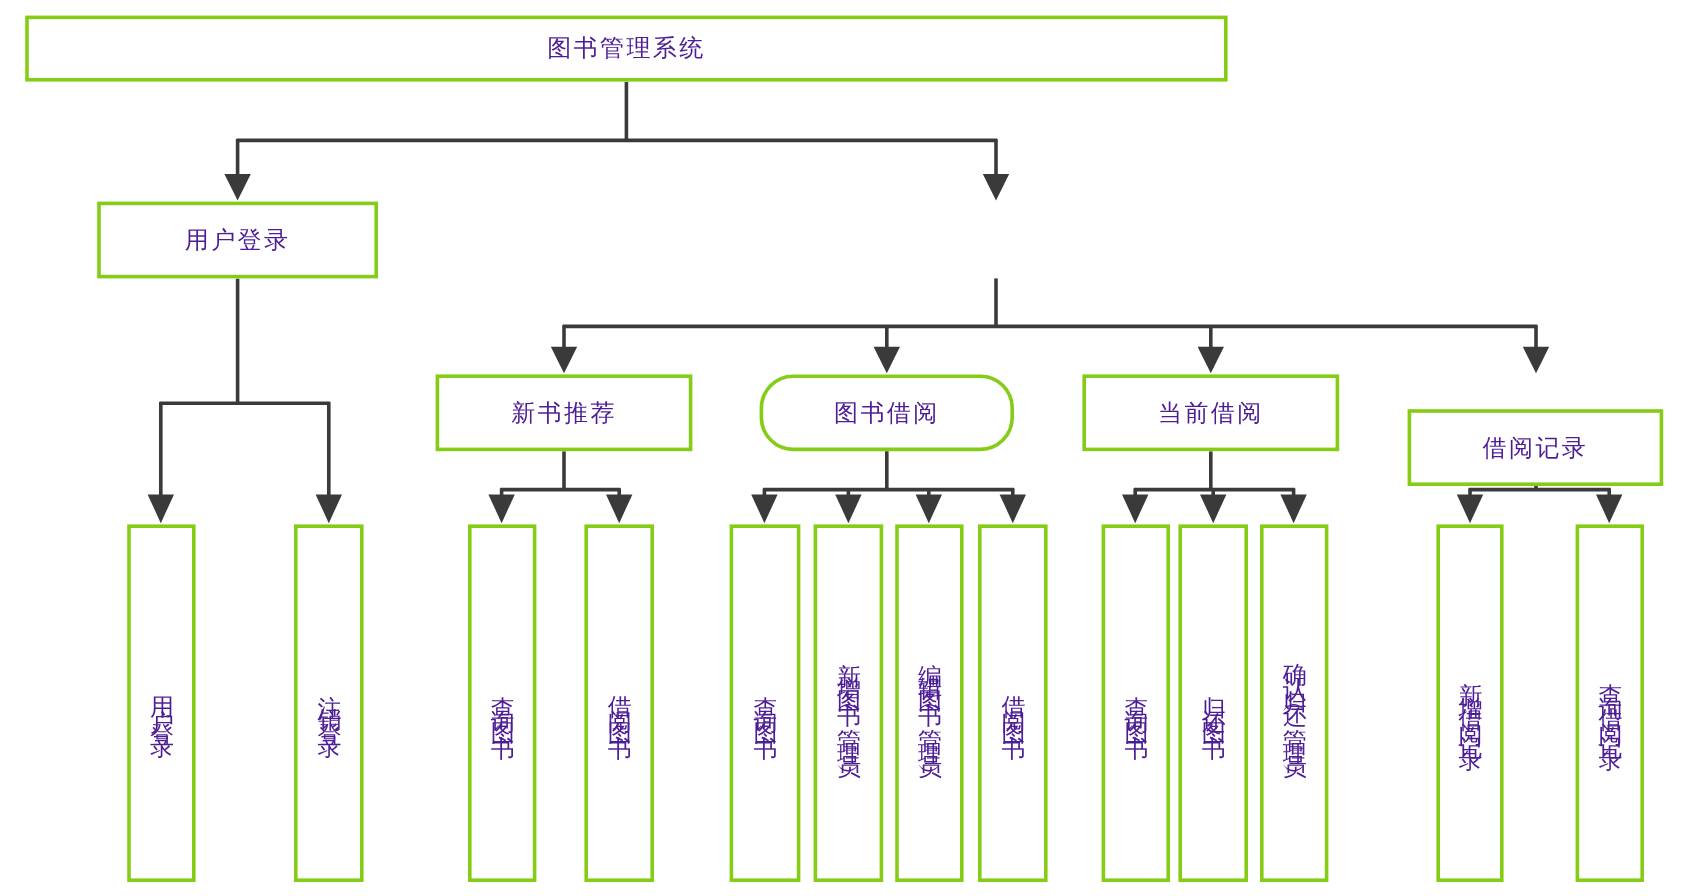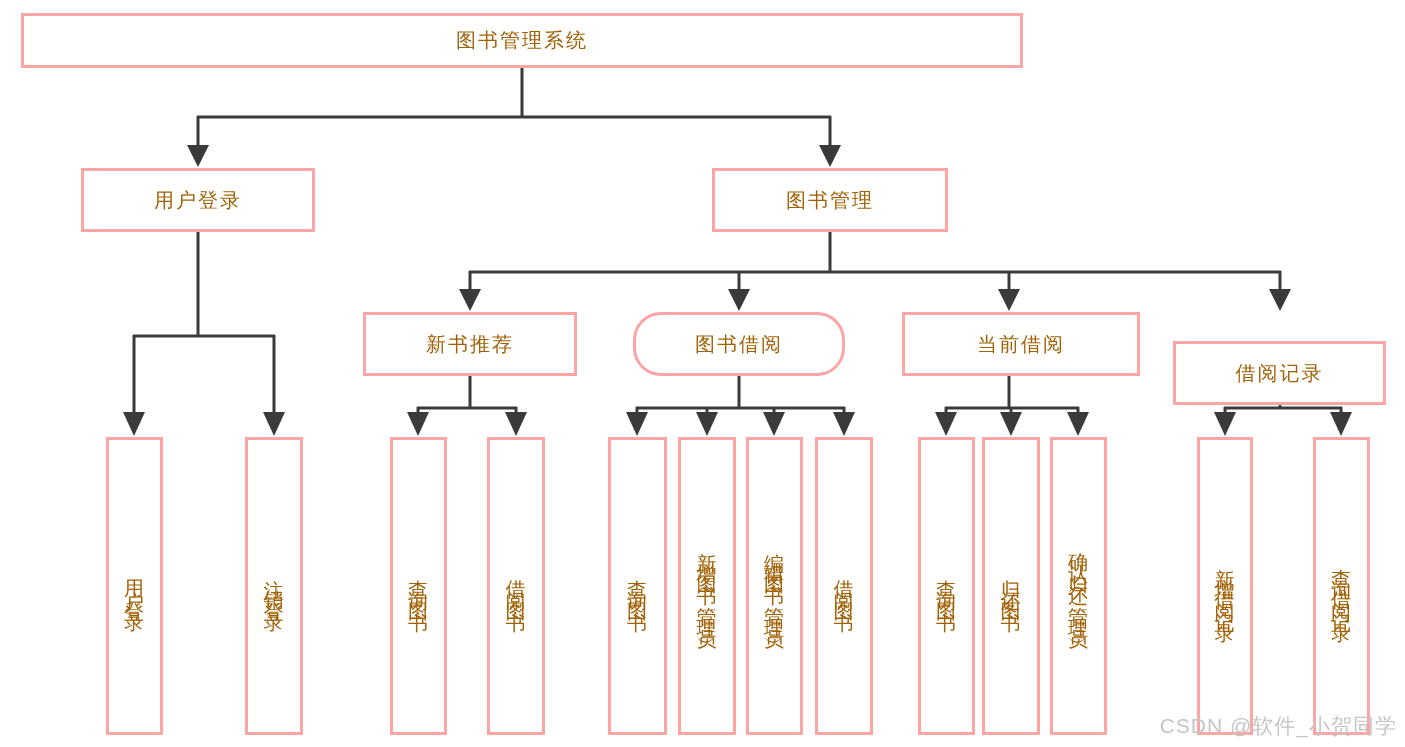--- a/index.html
+++ b/index.html
@@ -3,23 +3,23 @@
 <meta charset="utf-8">
 <style>
   * { margin:0; padding:0; box-sizing:border-box; }
   html,body { background:#ffffff; }
   #stage {
     position:relative; width:1405px; height:747px; background:#ffffff;
     font-family:"Liberation Sans","DejaVu Sans",sans-serif; overflow:hidden;
   }
   .connectors { position:absolute; left:0; top:0; width:1405px; height:747px; }
   .node {
-    position:absolute; background:#ffffff; border:3px solid #fca5a5;
+    position:absolute; background:#ffffff; border:3px solid #84cc16;
     display:flex; align-items:center; justify-content:center;
-    color:#a16207;
+    color:#4c1d95;
   }
   .hnode { font-size:20px; letter-spacing:2px; white-space:nowrap; }
   .vnode .vtext {
     writing-mode:vertical-rl; font-size:20px; letter-spacing:11px;
     line-height:1; white-space:nowrap;
   }
   .watermark {
     position:absolute; right:8px; top:712px; font-size:21px;
     color:#c5c5c5; letter-spacing:1px; white-space:nowrap;
   }
@@ -91,25 +91,24 @@
       <polygon points="1000,412 1022,412 1011,436"></polygon>
       <polygon points="1067,412 1089,412 1078,436"></polygon>
       <polygon points="1214,412 1236,412 1225,436"></polygon>
       <polygon points="1330,412 1352,412 1341,436"></polygon>
     </g>
   </svg>
 
   <div class="node hnode" style="left:21px; top:13px; width:1002px; height:55px;">图书管理系统</div>
 
   <div class="node hnode" style="left:81px; top:168px; width:234px; height:64px;">用户登录</div>
-  <div class="node hnode" style="left:712px; top:168px; width:236px; height:64px;">图书管理</div>
 
   <div class="node hnode" style="left:363px; top:312px; width:214px; height:64px;">新书推荐</div>
   <div class="node hnode" style="left:633px; top:312px; width:212px; height:64px;border-radius:28px;">图书借阅</div>
-  <div class="node hnode" style="left:902px; top:312px; width:238px; height:64px;">当前借阅</div>
+  <div class="node hnode" style="left:902px; top:312px; width:214px; height:64px;">当前借阅</div>
   <div class="node hnode" style="left:1173px; top:312px; width:213px; height:64px;margin-top:29px;">借阅记录</div>
 
   <div class="node vnode" style="left:106px; top:437px; width:57px; height:298px;">
     <span class="vtext">用户登录</span>
   </div>
   <div class="node vnode" style="left:245px; top:437px; width:58px; height:298px;">
     <span class="vtext">注销登录</span>
   </div>
 
   <div class="node vnode" style="left:390px; top:437px; width:57px; height:298px;">
@@ -142,15 +141,14 @@
     <span class="vtext">确认归还（管理员）</span>
   </div>
 
   <div class="node vnode" style="left:1197px; top:437px; width:56px; height:298px;">
     <span class="vtext">新增借阅记录</span>
   </div>
   <div class="node vnode" style="left:1313px; top:437px; width:57px; height:298px;">
     <span class="vtext">查询借阅记录</span>
   </div>
 
-  <div class="watermark">CSDN @软件_小贺同学</div>
 
 </div>
 
 </body></html>

